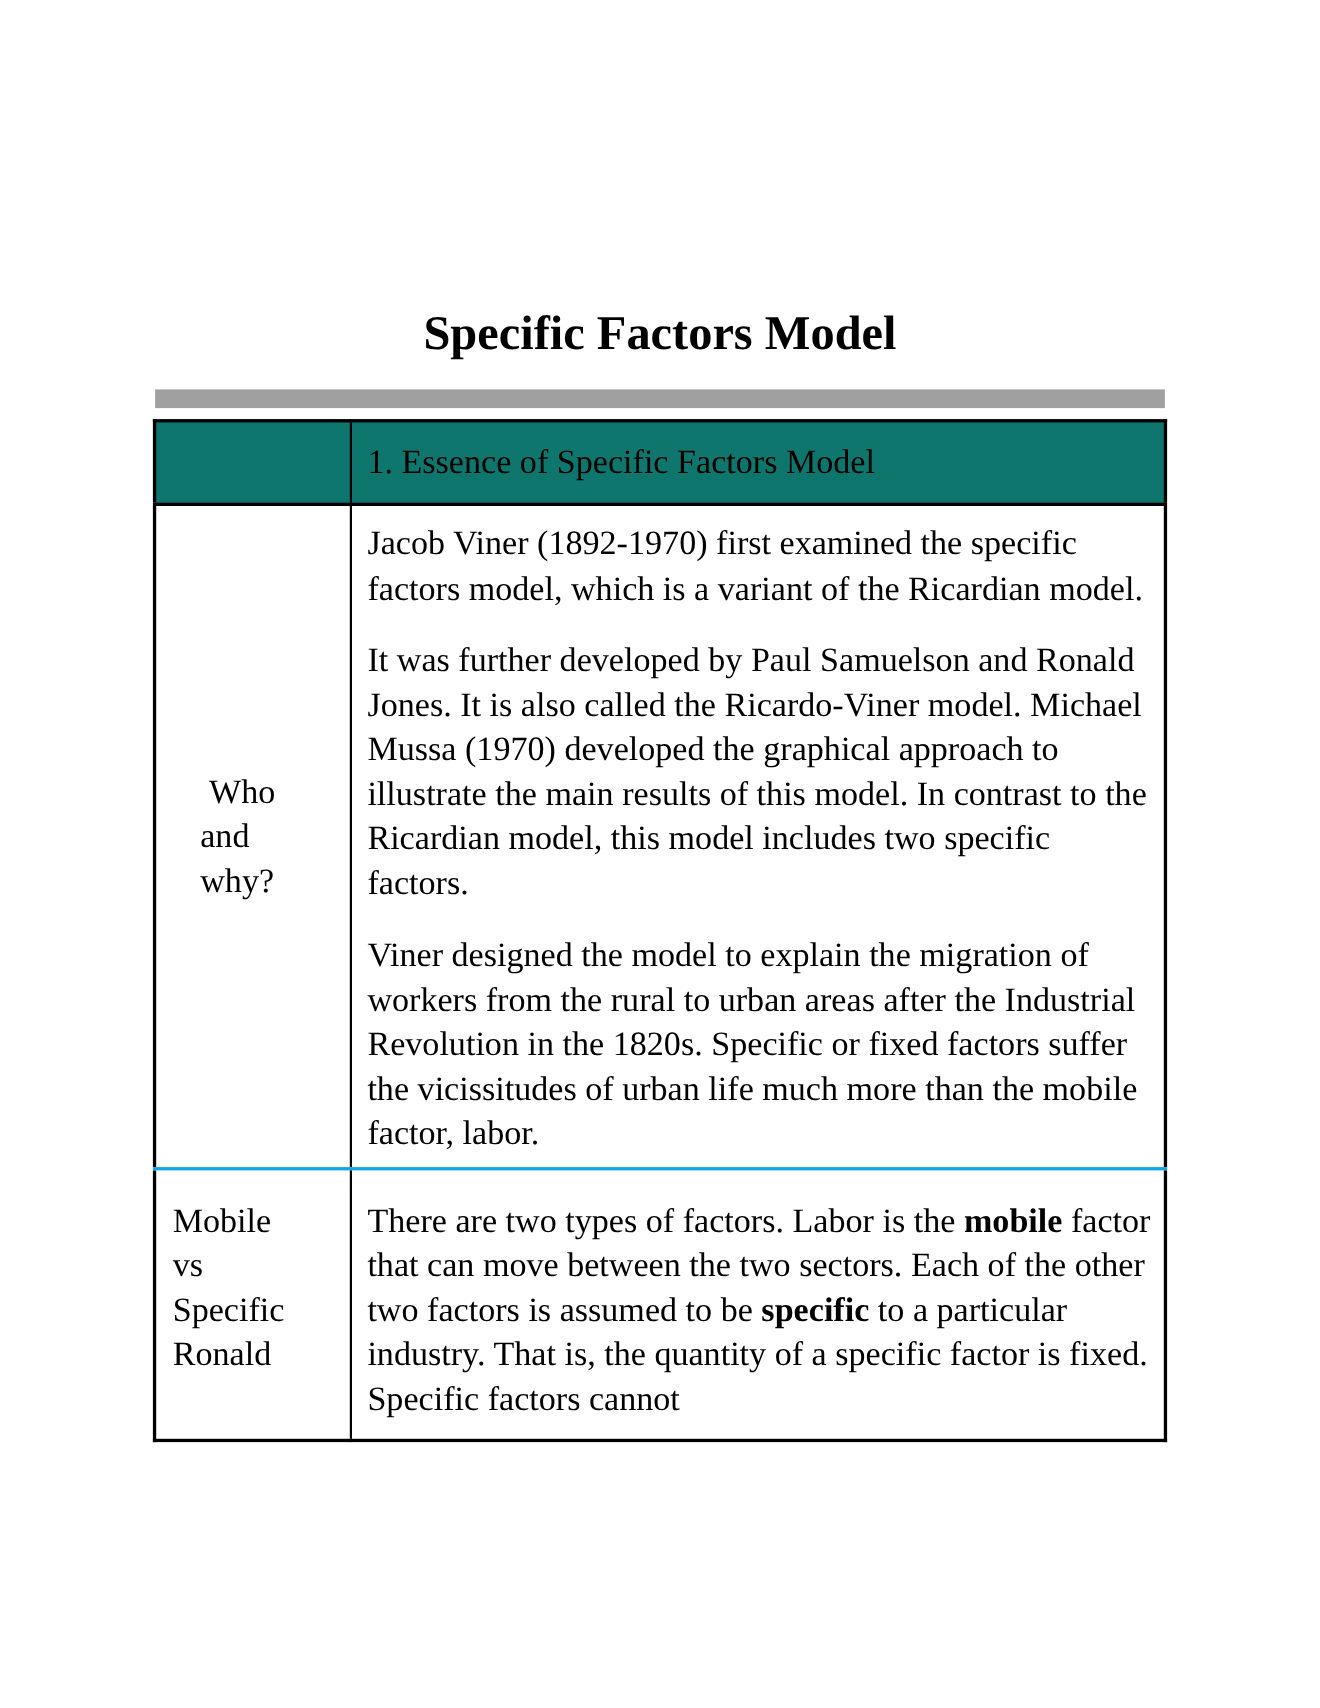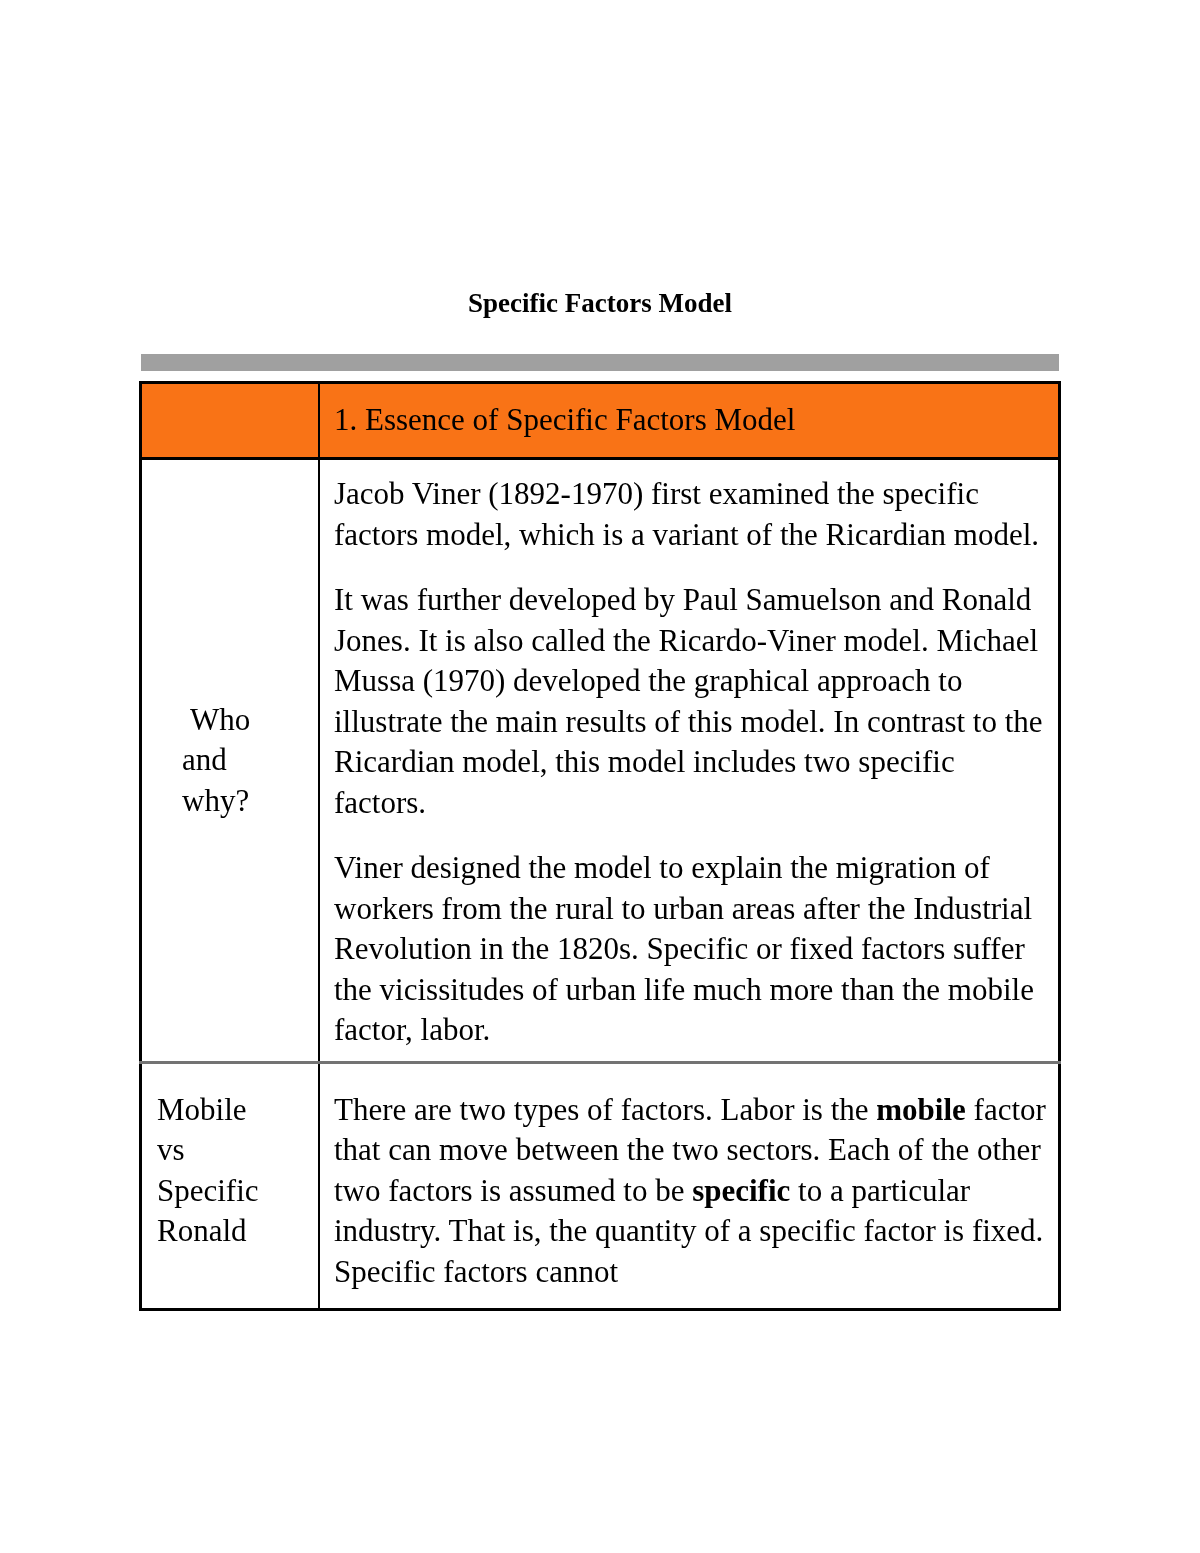--- a/index.html
+++ b/index.html
@@ -1,25 +1,25 @@
 <!DOCTYPE html>
 <html><head>
 <meta charset="utf-8">
 <style>
   html, body { margin: 0; padding: 0; background: #ffffff; }
   body { width: 1200px; height: 1553px; position: relative; font-family: "Liberation Serif", "DejaVu Serif", serif; color: #000; }
-  .title { position: absolute; top: 278px; left: 0; width: 1200px; text-align: center; font-size: 27px; font-weight: bold; line-height: 50px; }
+  .title { position: absolute; top: 278px; left: 0; width: 1200px; text-align: center; font-size: 44px; font-weight: bold; line-height: 50px; }
   .rule { position: absolute; top: 354px; left: 141px; width: 918px; height: 17px; background: #a0a0a0; }
   table.main { position: absolute; top: 381px; left: 139px; width: 922px; border-collapse: collapse; border: 3px solid #000; table-layout: fixed; }
   table.main td { border: 2px solid #000; vertical-align: top; font-size: 31px; line-height: 40.5px; padding: 0; }
   table.main td.lbl { width: 161px; padding-left: 15px; }
   table.main td.txt { padding-left: 14px; padding-right: 8px; }
-  tr.hdr td { background: #f97316; height: 73px; vertical-align: middle; border-bottom: 3px solid #000; }
+  tr.hdr td { background: #0f766e; height: 73px; vertical-align: middle; border-bottom: 3px solid #000; }
   tr.r1 td.lbl { vertical-align: middle; padding-left: 40px; }
-  tr.r1 td { border-bottom: 3px solid #737373; }
+  tr.r1 td { border-bottom: 3px solid #0ea5e9; }
   tr.r1 td.txt { padding-top: 14px; padding-bottom: 10px; }
   tr.r2 td { padding-top: 26px; padding-bottom: 16px; height: 200px; }
   p { margin: 0 0 25px 0; }
   p:last-child { margin-bottom: 0; }
   b { font-weight: bold; }
 </style>
 </head>
 <body>
 
 <div class="title">Specific Factors Model</div>

